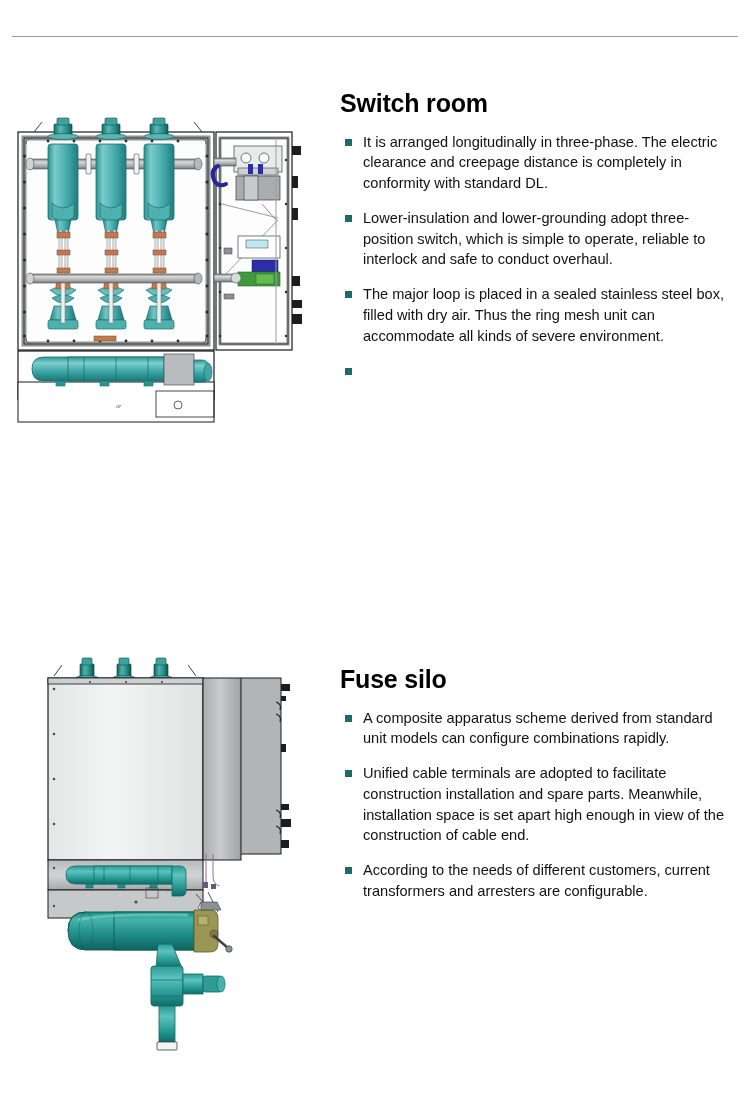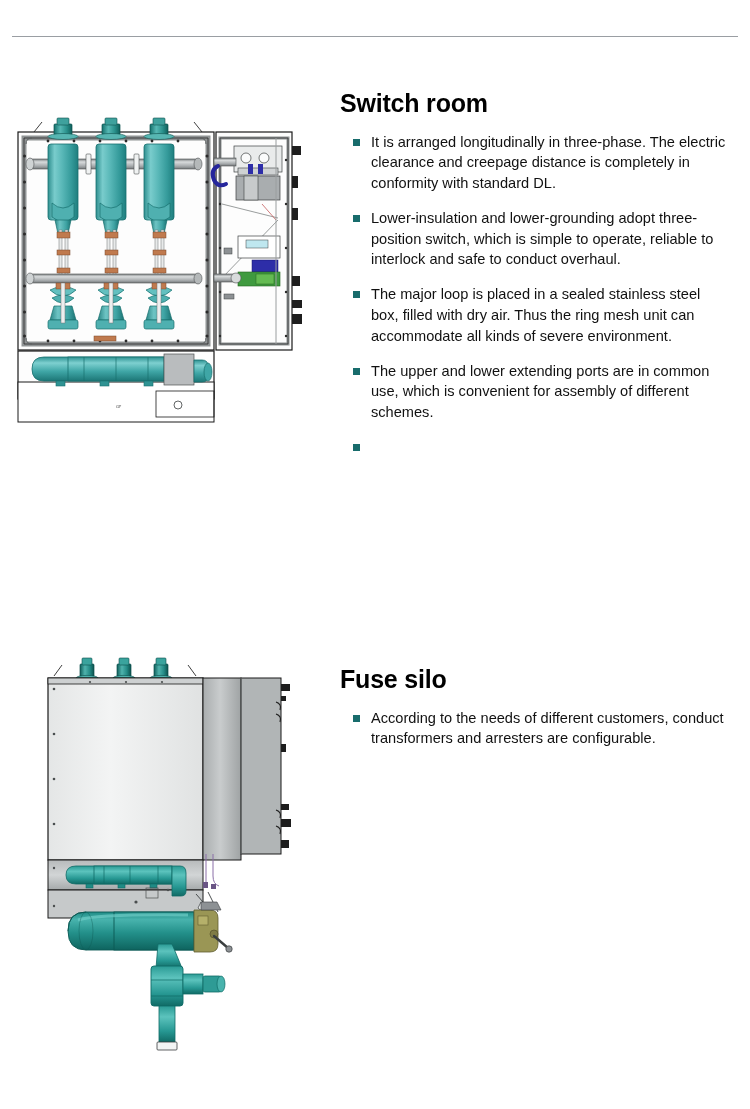--- a/index.html
+++ b/index.html
@@ -35,21 +35,21 @@
     font-size: 25px;
     font-weight: bold;
     color: #000000;
     letter-spacing: -0.2px;
     margin: 0 0 14px 0;
     line-height: 1.1;
   }
 
   ul.bullets {
     list-style: none;
-    margin: 12px;
+    margin: 4px;
     padding: 0;
   }
   ul.bullets li {
     position: relative;
     padding-left: 19px;
     margin-bottom: 14px;
     font-size: 14.6px;
     line-height: 20.8px;
     color: #111111;
   }
@@ -353,21 +353,20 @@
       <li>
         <span class="marker"></span>
         <span>Lower-insulation and lower-grounding adopt three-position  switch, which is simple to operate, reliable to interlock and safe to  conduct overhaul.</span>
       </li>
       <li>
         <span class="marker"></span>
         <span>The major loop is placed in a sealed stainless steel box, filled with  dry air. Thus the ring mesh unit can accommodate all kinds of  severe environment.</span>
       </li>
       <li>
         <span class="marker"></span>
-        <span>The upper and lower extending ports are in common use, which  is convenient for assembly of different schemes.</span>
       </li>
       <li>
         <span class="marker"></span>
       </li>
       <li>
         <span class="marker"></span>
       </li>
     </ul>
   </div>
 </div>
@@ -533,17 +532,25 @@
       <rect x="141" y="362" width="16" height="36" fill="url(#fs-pipe)" stroke="#0f6b66" stroke-width="0.8"></rect>
       <rect x="139" y="398" width="20" height="8" rx="1" fill="#f2f4f4" stroke="#3a3e3f" stroke-width="0.8"></rect>
     </svg>
   </div>
 
   <div class="text-col" style="left:340px; top:26px; width:402px;">
     <h2 class="heading">Fuse silo</h2>
     <ul class="bullets">
       <li>
         <span class="marker"></span>
-        <span>According to the needs of different customers, conduct transformers and arresters are configurable.</span>
+        <span>A composite apparatus scheme derived from standard unit models can configure combinations rapidly.</span>
+      </li>
+      <li>
+        <span class="marker"></span>
+        <span>Unified cable terminals are adopted to facilitate construction installation and spare parts. Meanwhile, installation space is set apart high enough in view of the construction of cable end.</span>
+      </li>
+      <li>
+        <span class="marker"></span>
+        <span>According to the needs of different customers, current transformers and arresters are configurable.</span>
       </li>
     </ul>
   </div>
 </div>
 
 </body></html>

